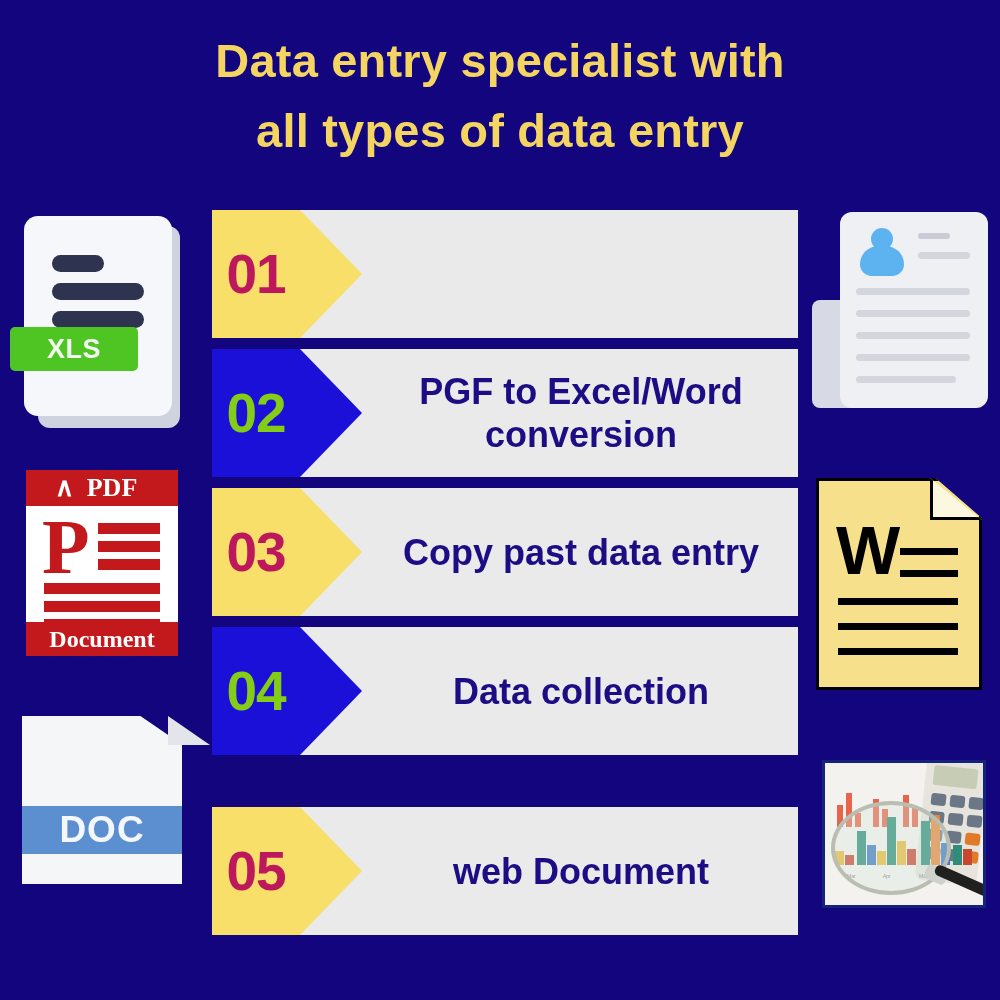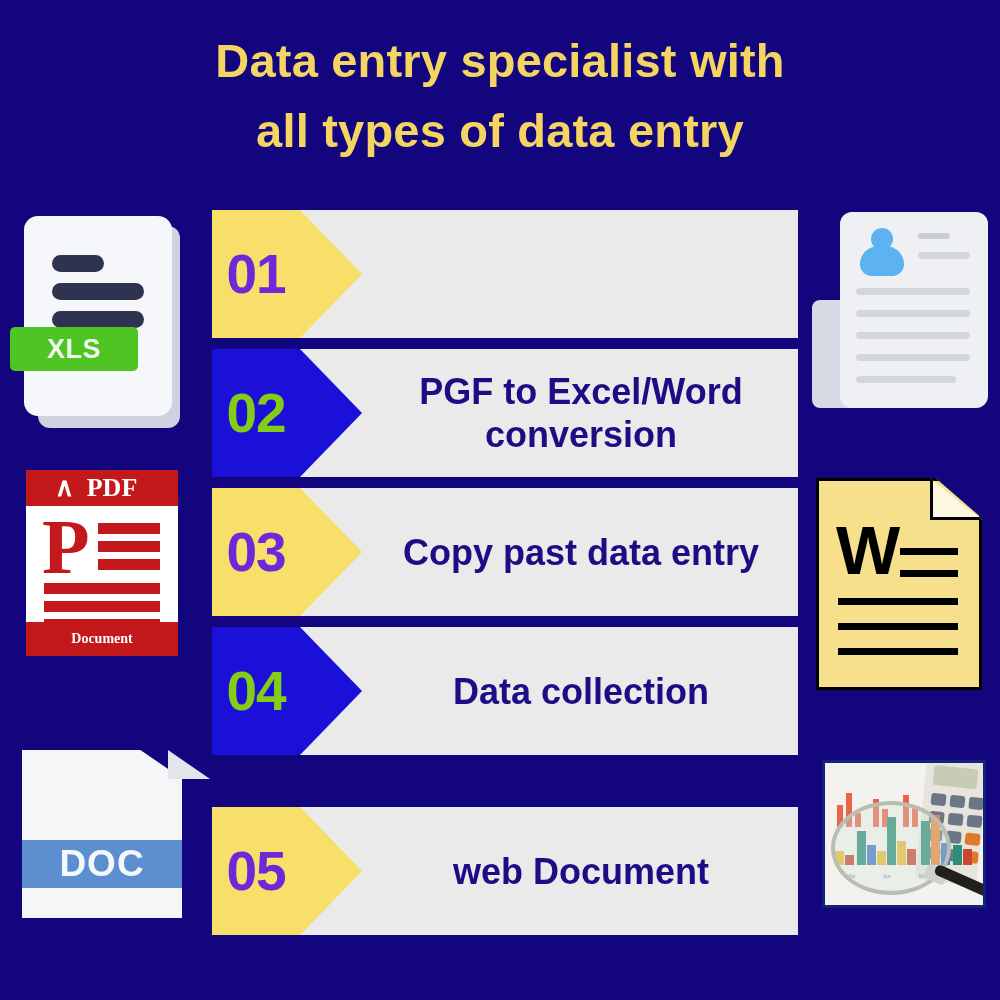--- a/index.html
+++ b/index.html
@@ -72,21 +72,21 @@
   .num-tag .num-text {
     position: relative;
     font-size: 55px;
     font-weight: bold;
     letter-spacing: -1px;
     z-index: 3;
   }
 
   .tag-yellow { background: #f7df69; }
   .tag-yellow .arrow-head { border-left: 62px solid #f7df69; }
-  .tag-yellow .num-text { color: #6d28d9; }
+  .tag-yellow .num-text { color: #be185d; }
 
   .tag-blue { background: #1a10d8; }
   .tag-blue .arrow-head { border-left: 62px solid #1a10d8; }
   .tag-blue .num-text { color: #84cc16; }
 
   .row-label {
     flex: 1 1 auto;
     padding-left: 78px;
     padding-right: 14px;
     text-align: center;
@@ -127,41 +127,41 @@
   
   #icon-pdf { left: 26px; top: 470px; width: 152px; height: 186px; background: #ffffff; }
   #icon-pdf .band {
     position: absolute; left: 0; width: 152px; background: #c4191c;
     display: flex; align-items: center; justify-content: center;
   }
   #icon-pdf .band-top { top: 0; height: 36px; }
   #icon-pdf .band-bot { bottom: 0; height: 34px; }
   #icon-pdf .band span { color: #ffffff; font-family: "Liberation Serif", serif; font-weight: bold; }
   #icon-pdf .band-top span { font-size: 26px; padding-left: 20px; }
-  #icon-pdf .band-bot span { font-size: 14px; }
+  #icon-pdf .band-bot span { font-size: 24px; }
   #icon-pdf .adobe {
     position: absolute; left: 9px; top: 6px; width: 22px; height: 24px;
     color: #ffffff; font-family: "Liberation Serif", serif;
     font-size: 22px; font-weight: bold; line-height: 24px;
   }
   #icon-pdf .bigp {
     position: absolute; left: 16px; top: 38px;
     color: #c4191c; font-family: "Liberation Serif", serif;
     font-size: 78px; font-weight: bold; line-height: 78px;
   }
   #icon-pdf .bar { position: absolute; background: #c4191c; height: 11px; }
   #icon-pdf .b1 { left: 72px; top: 53px; width: 62px; }
   #icon-pdf .b2 { left: 72px; top: 71px; width: 62px; }
   #icon-pdf .b3 { left: 72px; top: 89px; width: 62px; }
   #icon-pdf .b4 { left: 18px; top: 113px; width: 116px; }
   #icon-pdf .b5 { left: 18px; top: 131px; width: 116px; }
   #icon-pdf .b6 { left: 18px; top: 149px; width: 116px; }
 
   
-  #icon-doc { left: 22px; top: 750px; width: 188px; height: 168px; text-decoration: underline; }
+  #icon-doc { left: 22px; top: 716px; width: 188px; height: 168px; text-decoration: underline; }
   #icon-doc .page {
     position: absolute; left: 0; top: 0; width: 160px; height: 168px;
     background: #f5f6f8;
     clip-path: polygon(0 0, 74% 0, 100% 17%, 100% 100%, 0 100%);
   }
   #icon-doc .fold {
     position: absolute; right: 0; top: 0; width: 42px; height: 29px;
     background: #e3e5ea;
     clip-path: polygon(0 0, 100% 100%, 0 100%);
   }

